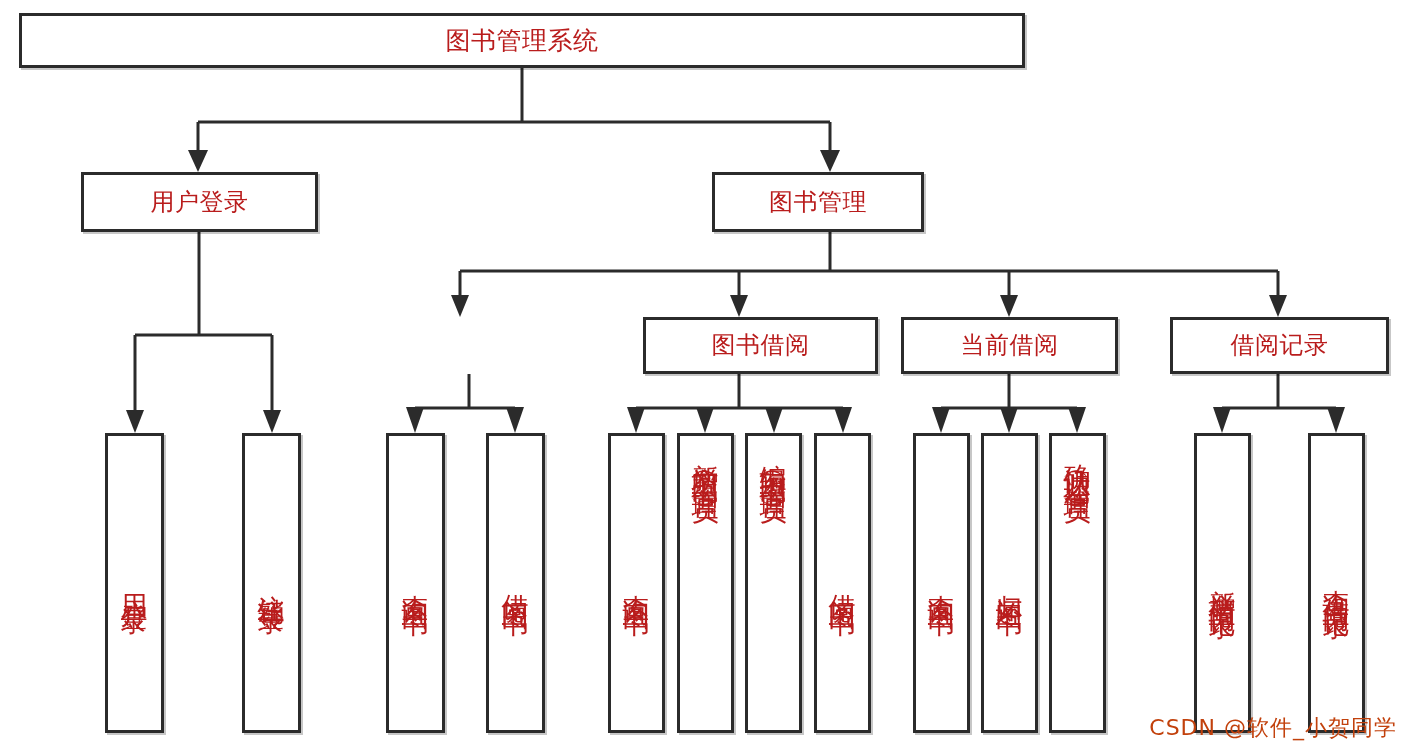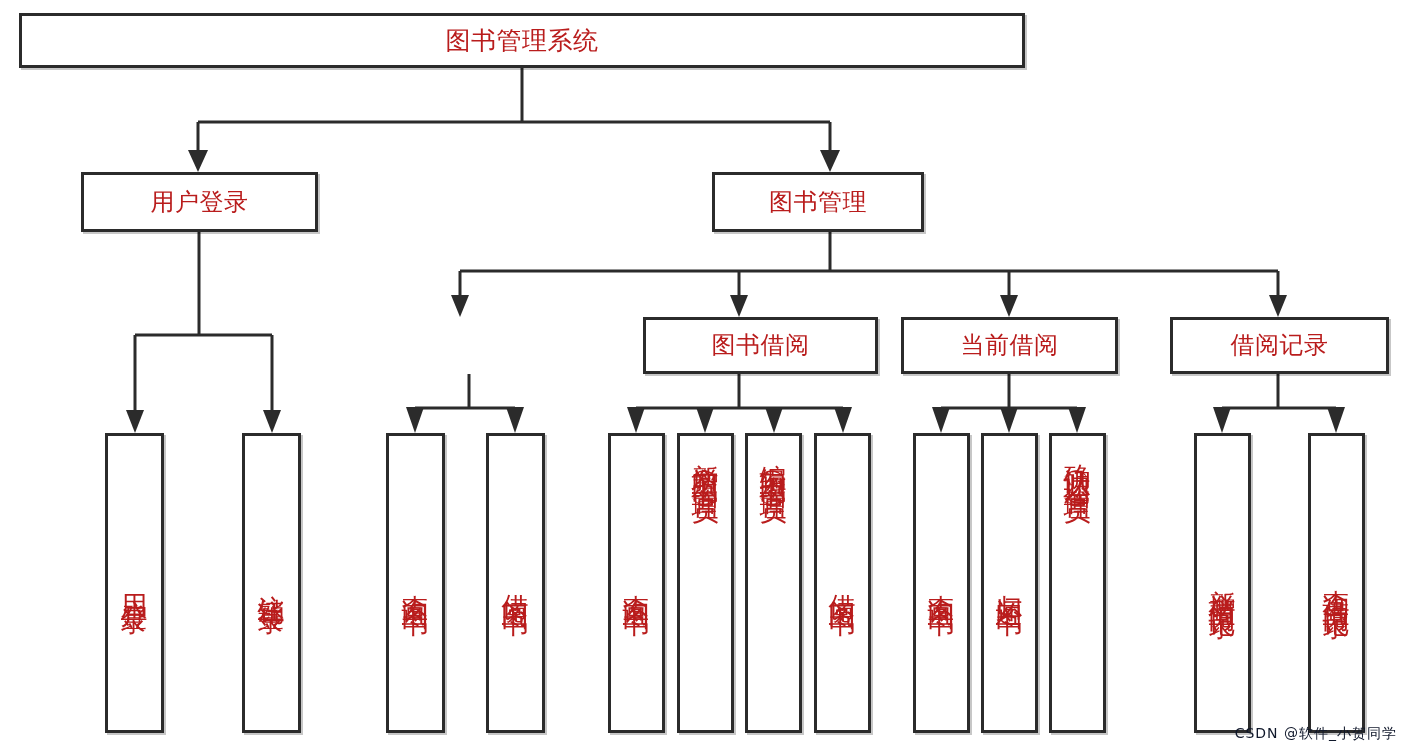--- a/index.html
+++ b/index.html
@@ -73,22 +73,22 @@
   .node.vert.mid{
     align-items:center;
     padding-top:0;
   }
 
   
   #watermark{
     position:absolute;
     right:8px;
     bottom:4px;
-    font-size:14px;
-    color:#0f172a;
+    font-size:22px;
+    color:#c2410c;
     letter-spacing:1px;
     z-index:9;
     white-space:nowrap;
     font-family:"DejaVu Sans","Liberation Sans",sans-serif;
   }
 </style>
 </head>
 <body>
 
 <div id="canvas">

